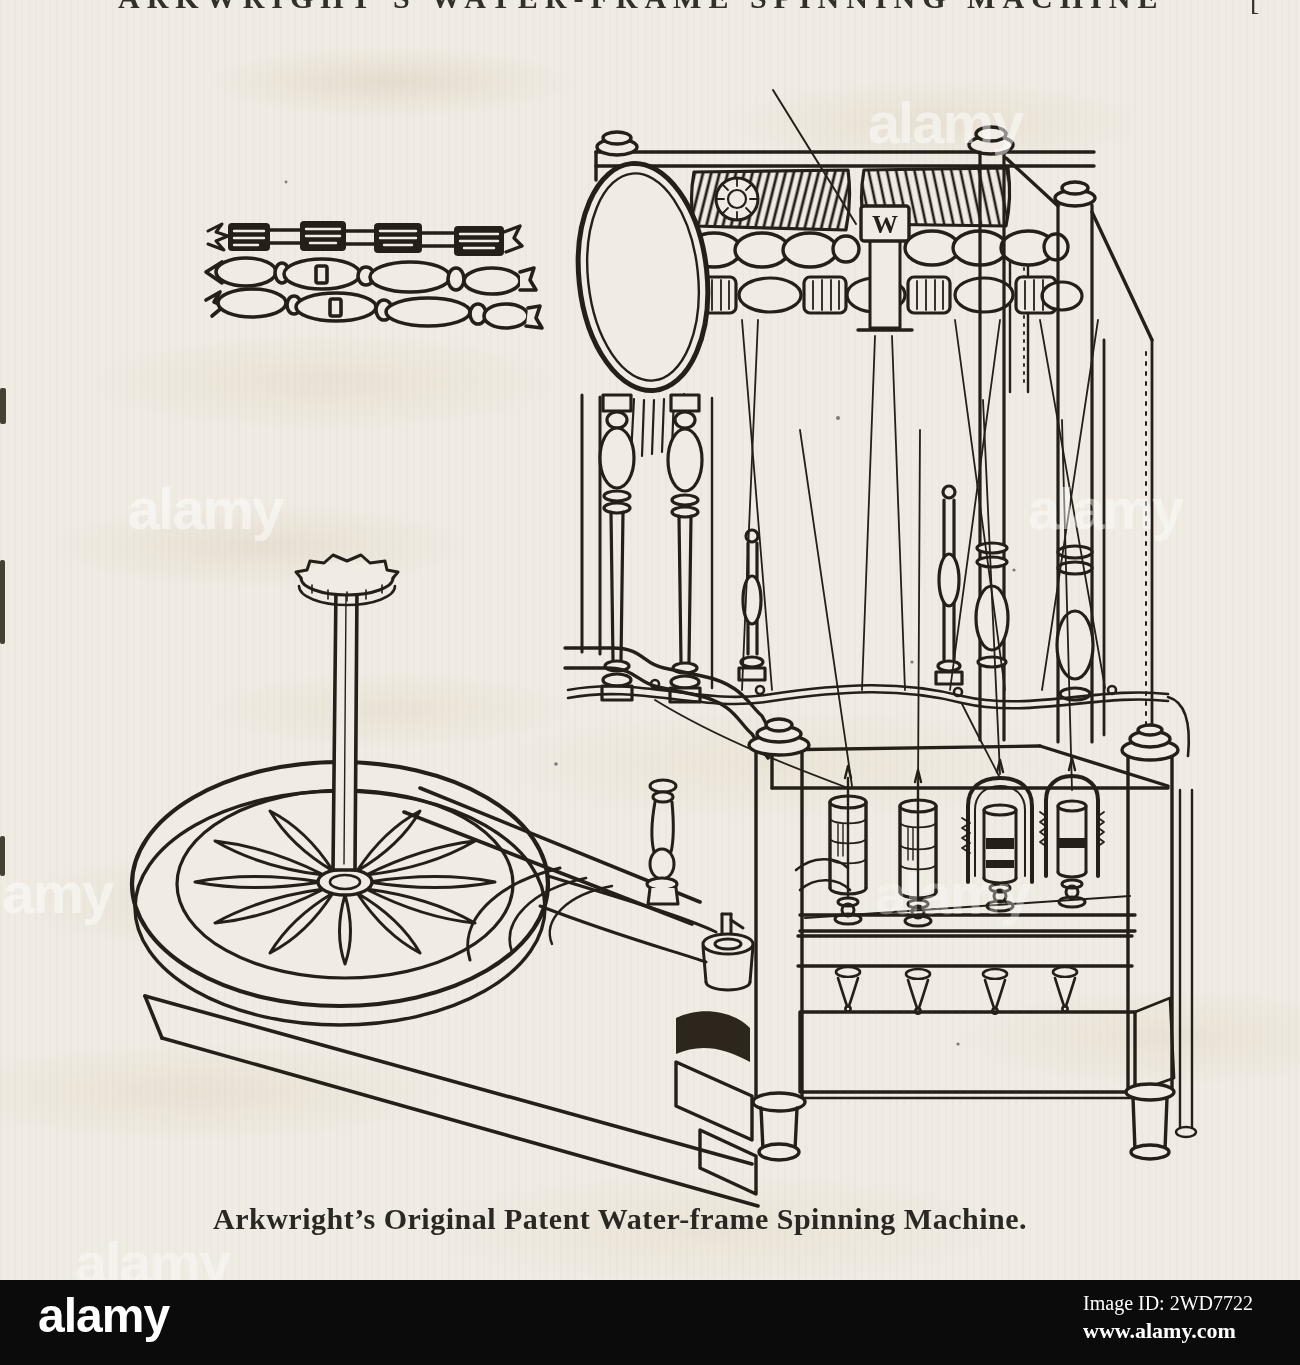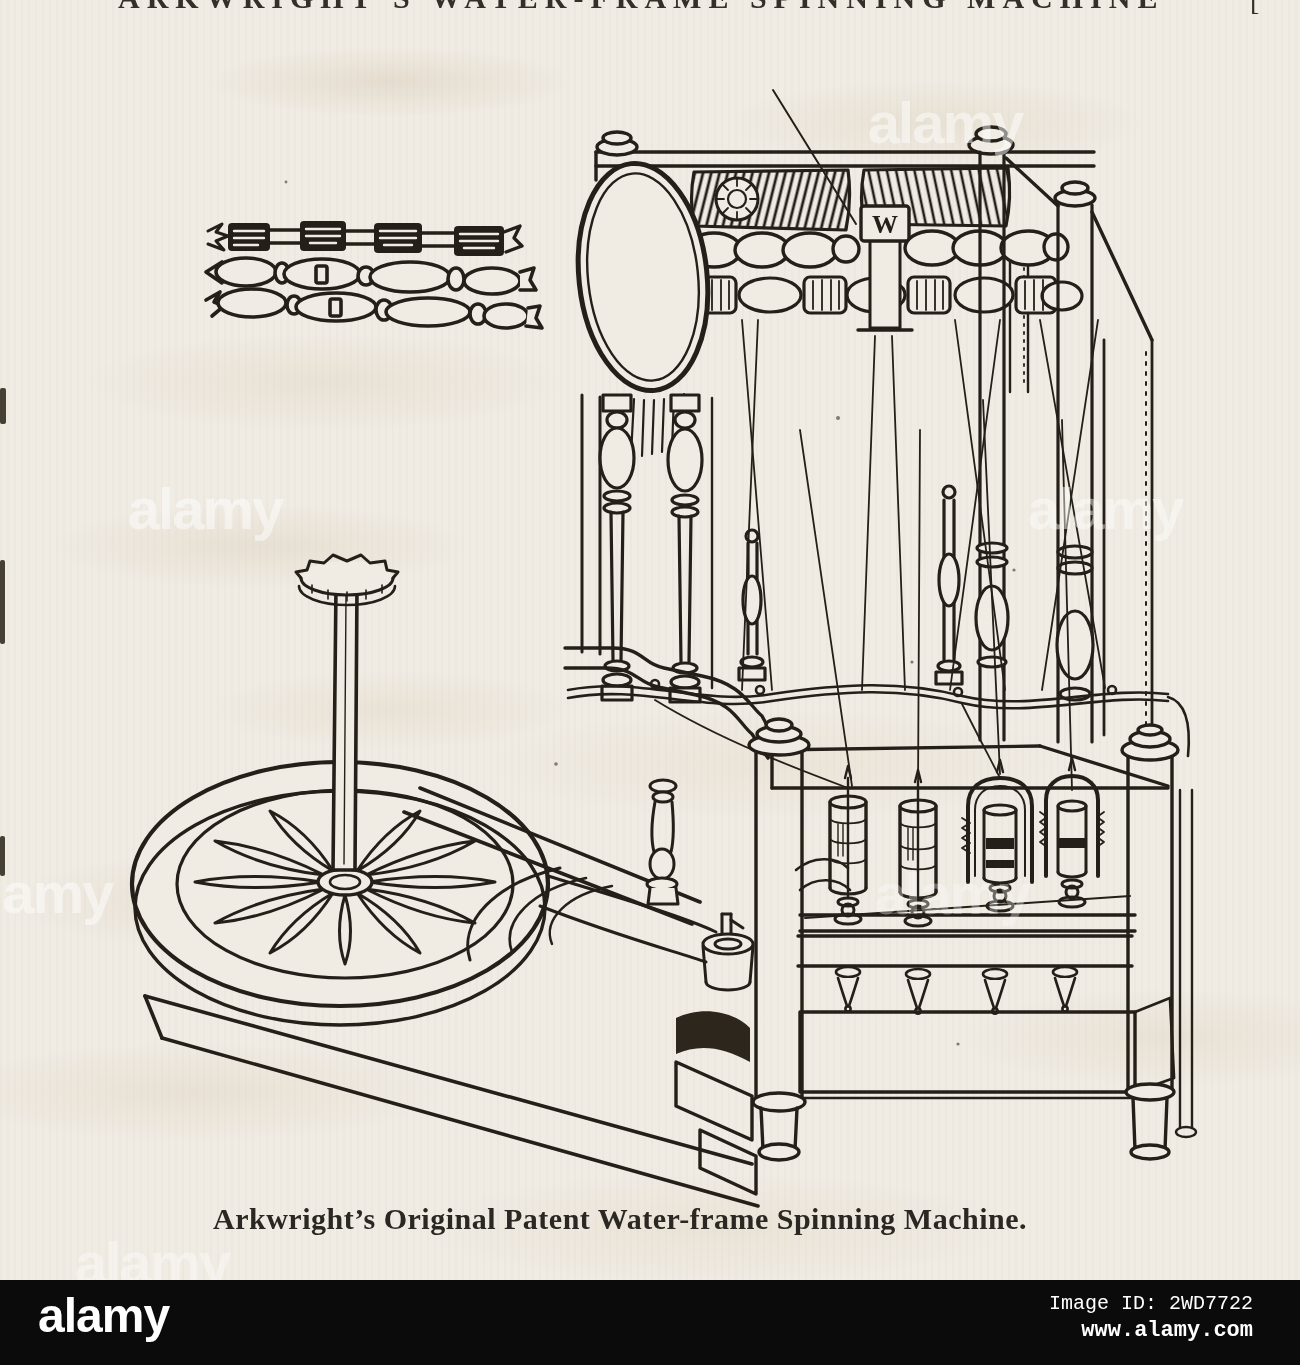--- a/index.html
+++ b/index.html
@@ -51,22 +51,22 @@
   .footer-bar{
     position:absolute;left:0;top:1280px;width:1300px;height:85px;
     background:#0b0b0b;z-index:5;
   }
   .footer-logo{
     position:absolute;left:38px;top:8px;
     font-family:"Liberation Sans",sans-serif;font-weight:bold;
     font-size:48px;color:#ffffff;letter-spacing:-1px;
   }
   .footer-meta{
-    position:absolute;right:47px;top:12px;text-align:right;
-    font-family:Liberation Mono, monospace;color:#ffffff;
+    position:absolute;right:47px;top:12px;text-align:left;
+    font-family:Liberation Serif, serif;color:#ffffff;
   }
   .footer-meta .image-id{font-size:20px;font-weight:400;display:block;}
   .footer-meta .site-url{font-size:22px;font-weight:bold;display:block;margin-top:3px;}
 </style>
 </head>
 <body>
 
 <div class="paper-texture"></div>
 
 <div class="running-header">

